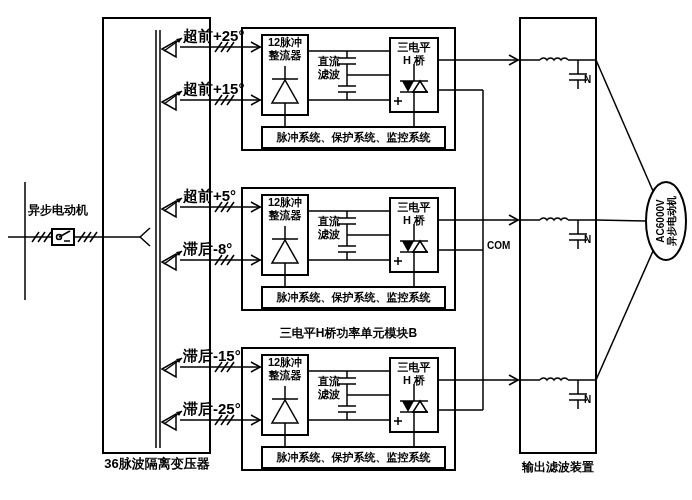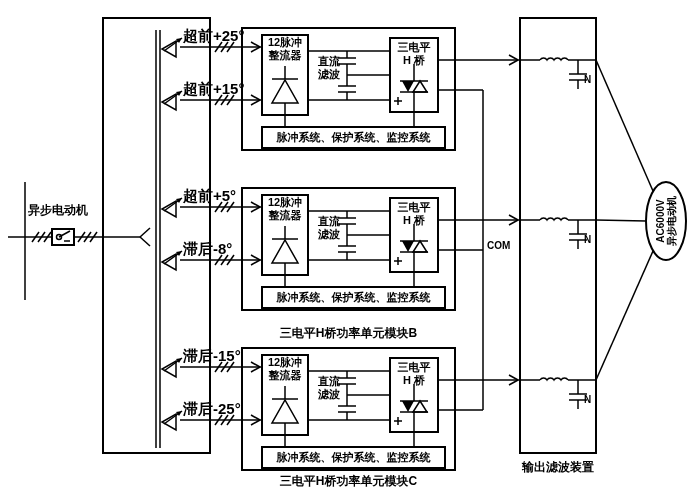--- a/index.html
+++ b/index.html
@@ -154,20 +154,21 @@
         <line x1="596" y1="60" x2="653" y2="191"></line>
         <line x1="596" y1="220" x2="646" y2="221"></line>
         <line x1="596" y1="380" x2="653" y2="251"></line>
       </g>
       <ellipse cx="666" cy="221" rx="20" ry="39" stroke-width="2" fill="#fff"></ellipse>
     </g>
   </svg>
 
   <div class="lbl f12" style="left:28px;top:203px;width:82px">异步电动机</div>
 
+  <div class="lbl f13 ctr" style="left:92px;top:456px;width:130px">36脉波隔离变压器</div>
 
   <div class="lbl f9" style="left:183px;top:31px">超前+25°</div>
   <div class="lbl f9" style="left:183px;top:84px">超前+15°</div>
   <div class="lbl f9" style="left:183px;top:191px">超前+5°</div>
   <div class="lbl f9" style="left:183px;top:244px">滞后-8°</div>
   <div class="lbl f9" style="left:183px;top:351px">滞后-15°</div>
   <div class="lbl f9" style="left:183px;top:404px">滞后-25°</div>
 
   <div class="module" style="top:28px">
     <div class="lbl f11 ctr" style="left:261px;top:8px;width:48px">
@@ -209,21 +210,20 @@
     </div>
     <div class="lbl f11 ctr" style="left:311px;top:27px;width:36px">
       <span class="blk">直流</span>
       <span class="blk">滤波</span>
     </div>
     <div class="lbl f11 ctr" style="left:390px;top:13px;width:48px">
       <span class="blk">三电平</span>
       <span class="blk">H 桥</span>
     </div>
     <div class="lbl f11 ctr" style="left:263px;top:103px;width:181px">脉冲系统、保护系统、监控系统</div>
-    <div class="lbl f12 ctr" style="left:242px;top:126px;width:213px">三电平H桥功率单元模块C</div>
   </div>
 
   <div class="lbl f10" style="left:487px;top:240px">COM</div>
 
   <div class="lbl f12 ctr" style="left:514px;top:460px;width:88px">输出滤波装置</div>
 
   <div class="lbl f10" style="left:584px;top:74px">N</div>
   <div class="lbl f10" style="left:584px;top:234px">N</div>
   <div class="lbl f10" style="left:584px;top:394px">N</div>
 

